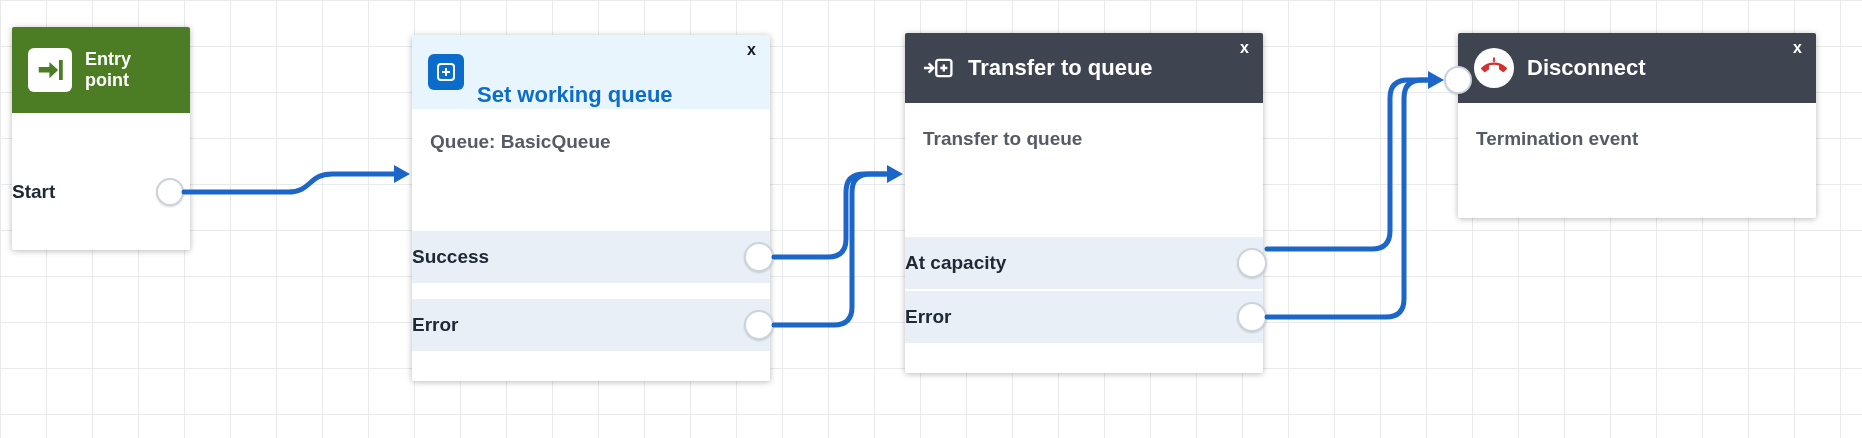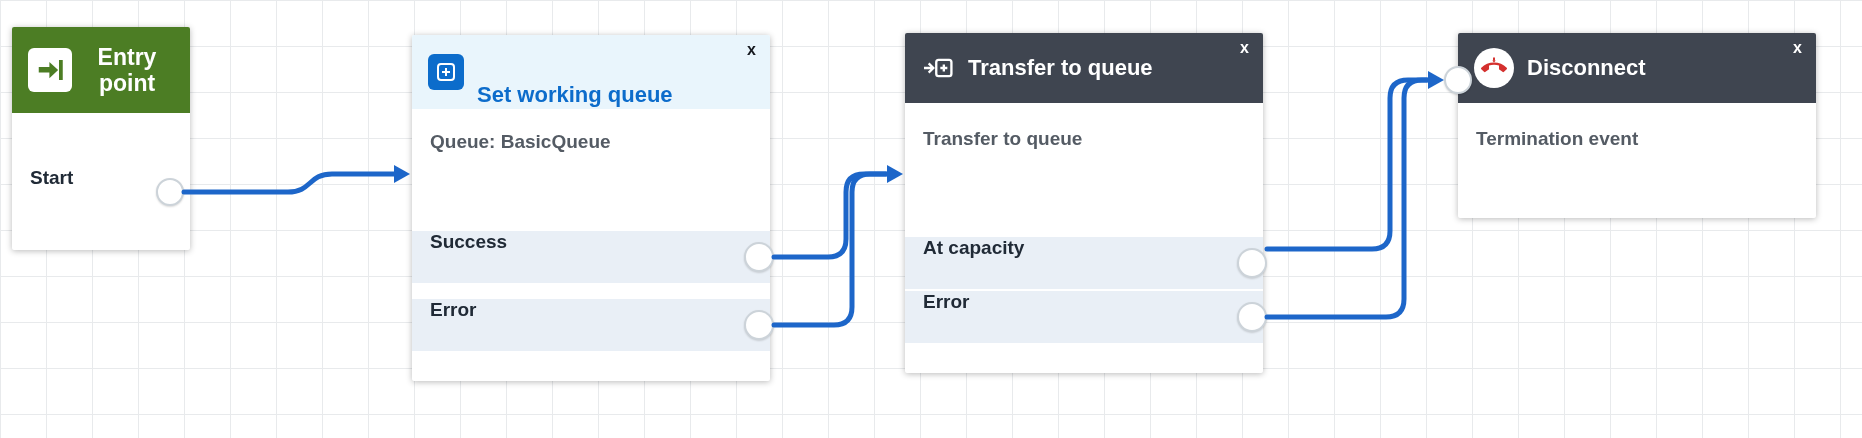--- a/index.html
+++ b/index.html
@@ -34,22 +34,22 @@
     border-top-left-radius:2px; border-top-right-radius:2px;
   }
   .header-green     { background:#4c7d24; height:86px; }
   .header-lightblue { background:#e9f5fc; height:74px; }
   .header-dark      { background:#3f4550; height:70px; }
 
   .node-title { font-size:22px; font-weight:bold; white-space:nowrap; }
   .title-white { color:#ffffff; }
   .title-blue  { color:#0c6ccb;margin-top:45px; }
   .entry-title {
-    color:#ffffff; font-size:23px; font-weight:bold;
-    line-height:1.15; width:84px; white-space:normal;text-align:center;
+    color:#ffffff; font-size:18px; font-weight:bold;
+    line-height:1.15; width:84px; white-space:normal;
   }
 
   .close-x {
     position:absolute; top:5px; right:14px;
     font-size:16px; font-weight:bold; line-height:1.2;
     cursor:pointer;
   }
   .close-dark  { color:#ffffff; }
   .close-light { color:#16191f; }
 
@@ -67,22 +67,21 @@
     font-size:19px; font-weight:bold; color:#545b64;
     white-space:nowrap;
   }
   .node-swq .subtitle        { top:96px; }
   .node-transfer .subtitle   { top:95px; }
   .node-disconnect .subtitle { top:95px; }
 
   .output-row {
     position:absolute; left:0; right:0; height:52px;
     background:#e9eff6;
-    display:flex; align-items:flex-start;
-    padding-left:18px;
+    display:flex; align-items:center;
   }
   .row-white { background:#ffffff; height:50px; }
   .node-entry .row-start       { top:140px; }
   .node-swq .row-success       { top:196px; }
   .node-swq .row-error         { top:264px; }
   .node-transfer .row-atcap    { top:190px;margin-top:14px; }
   .node-transfer .row-error    { top:258px; }
 
   .row-label { font-size:19px; font-weight:bold; color:#202a36; }
 

